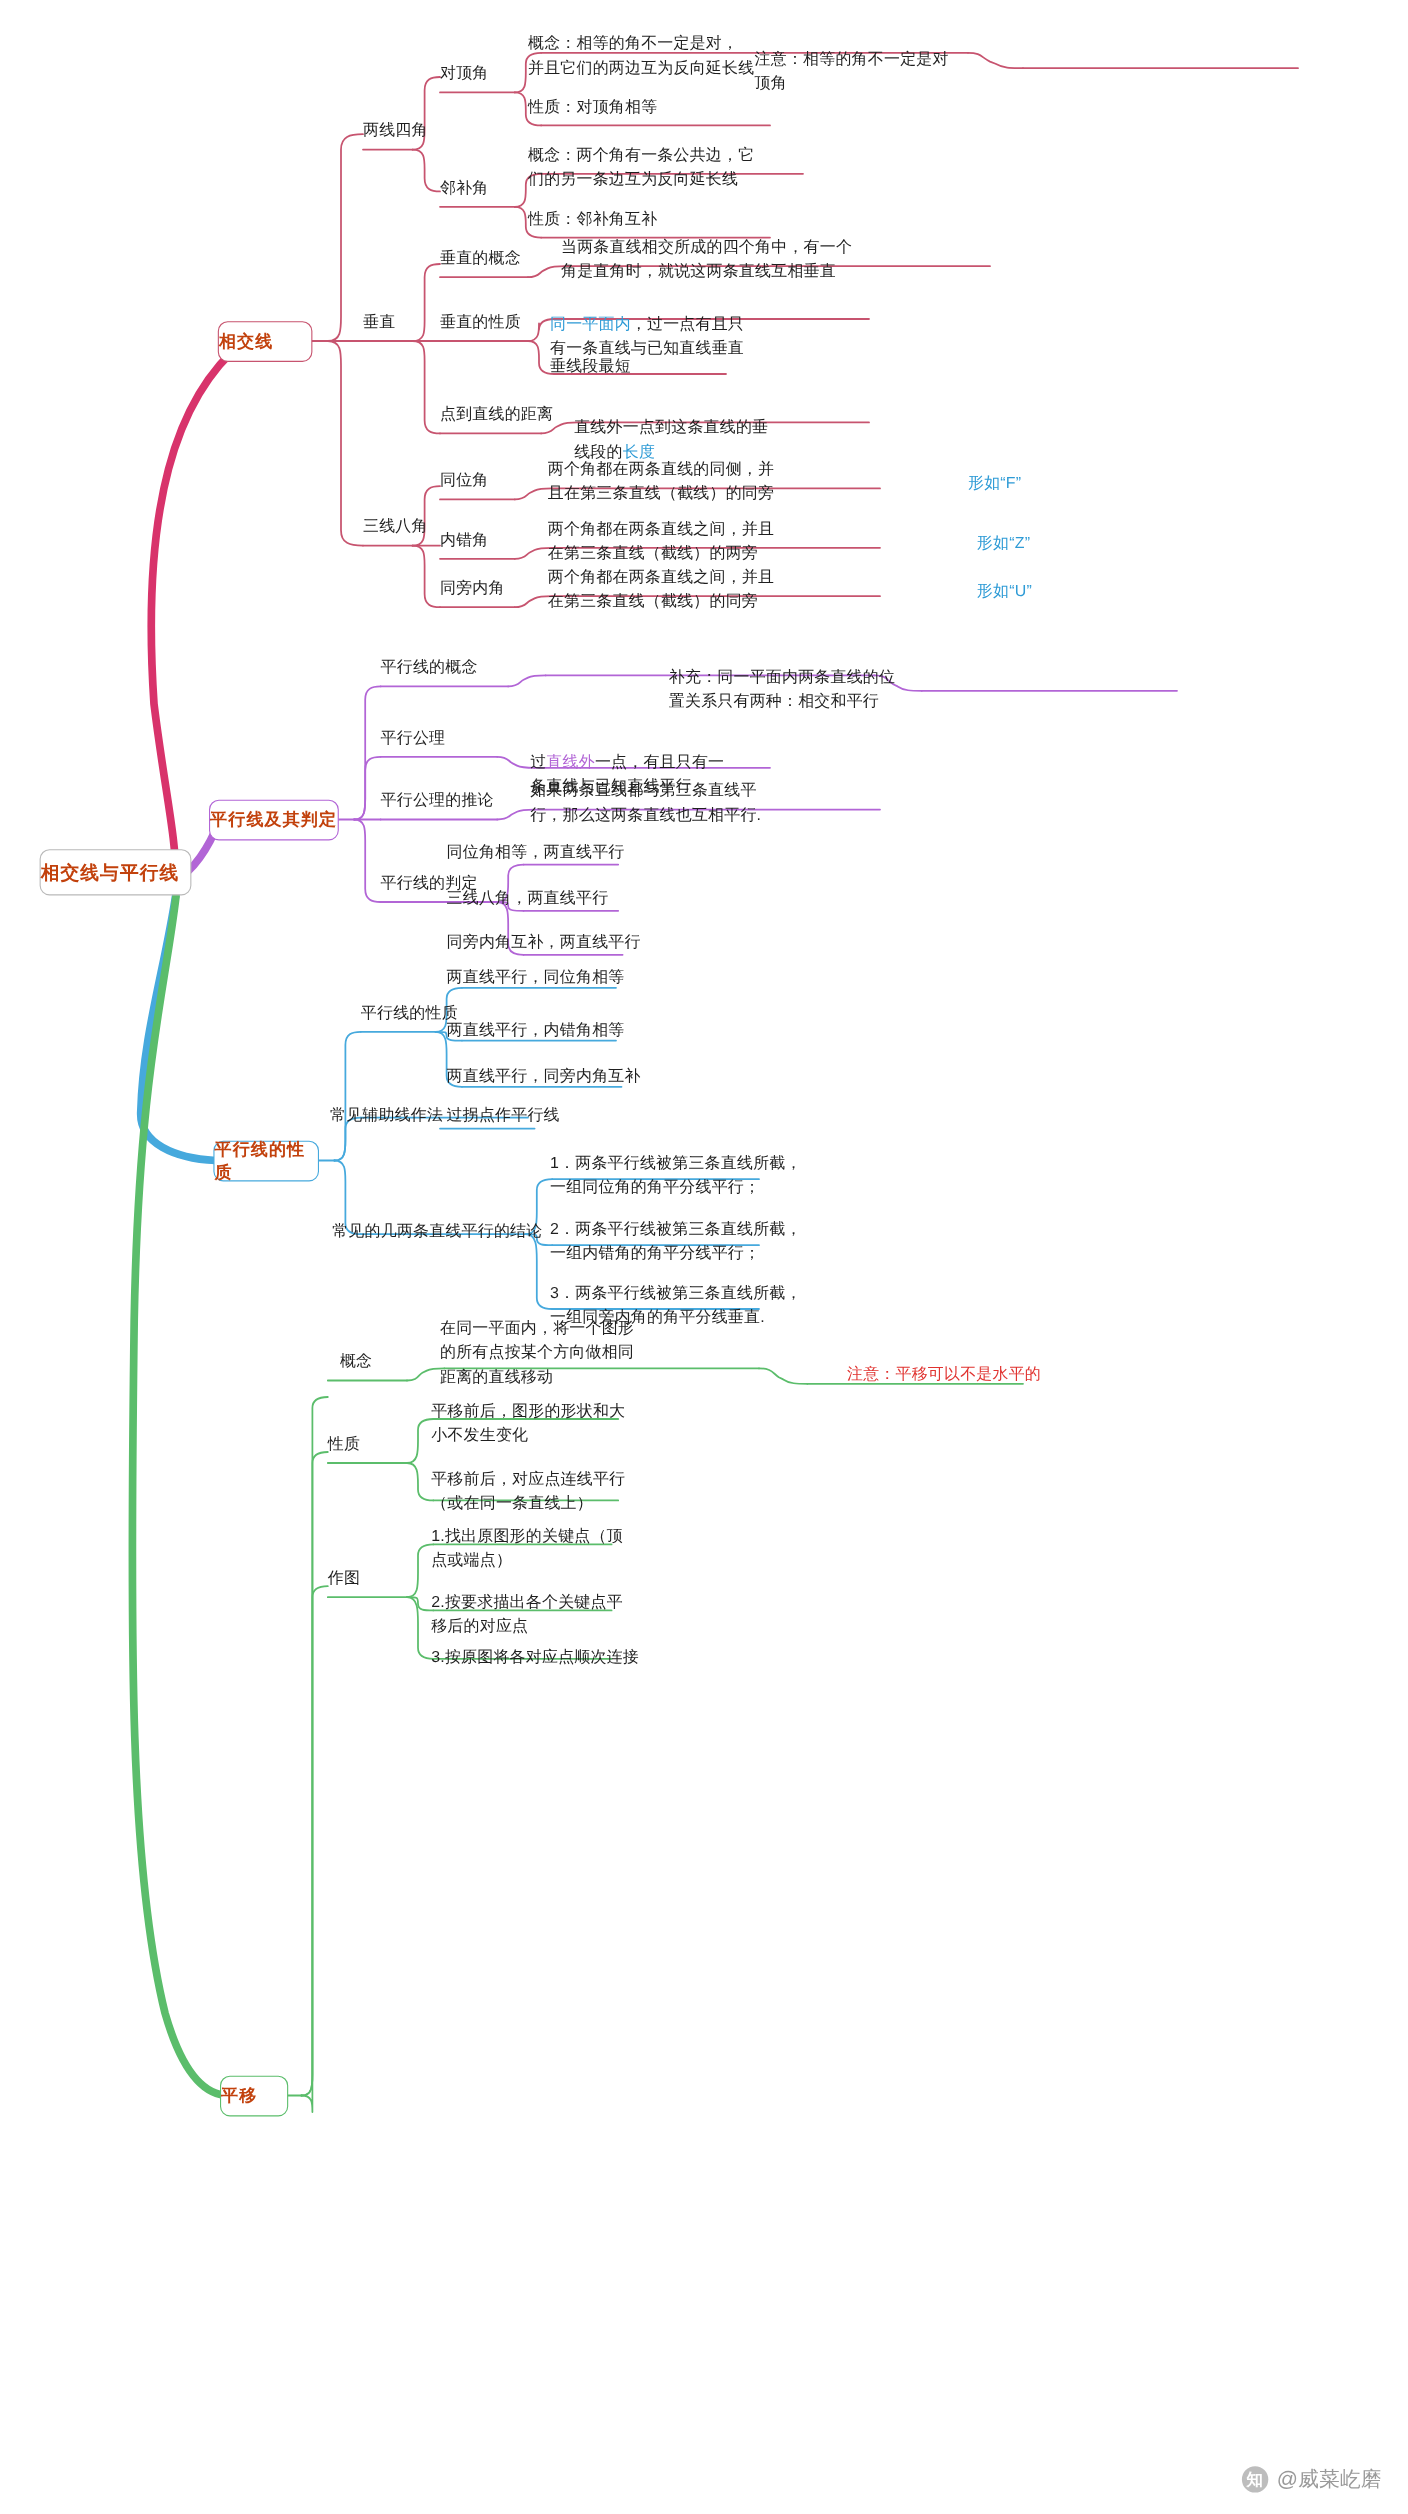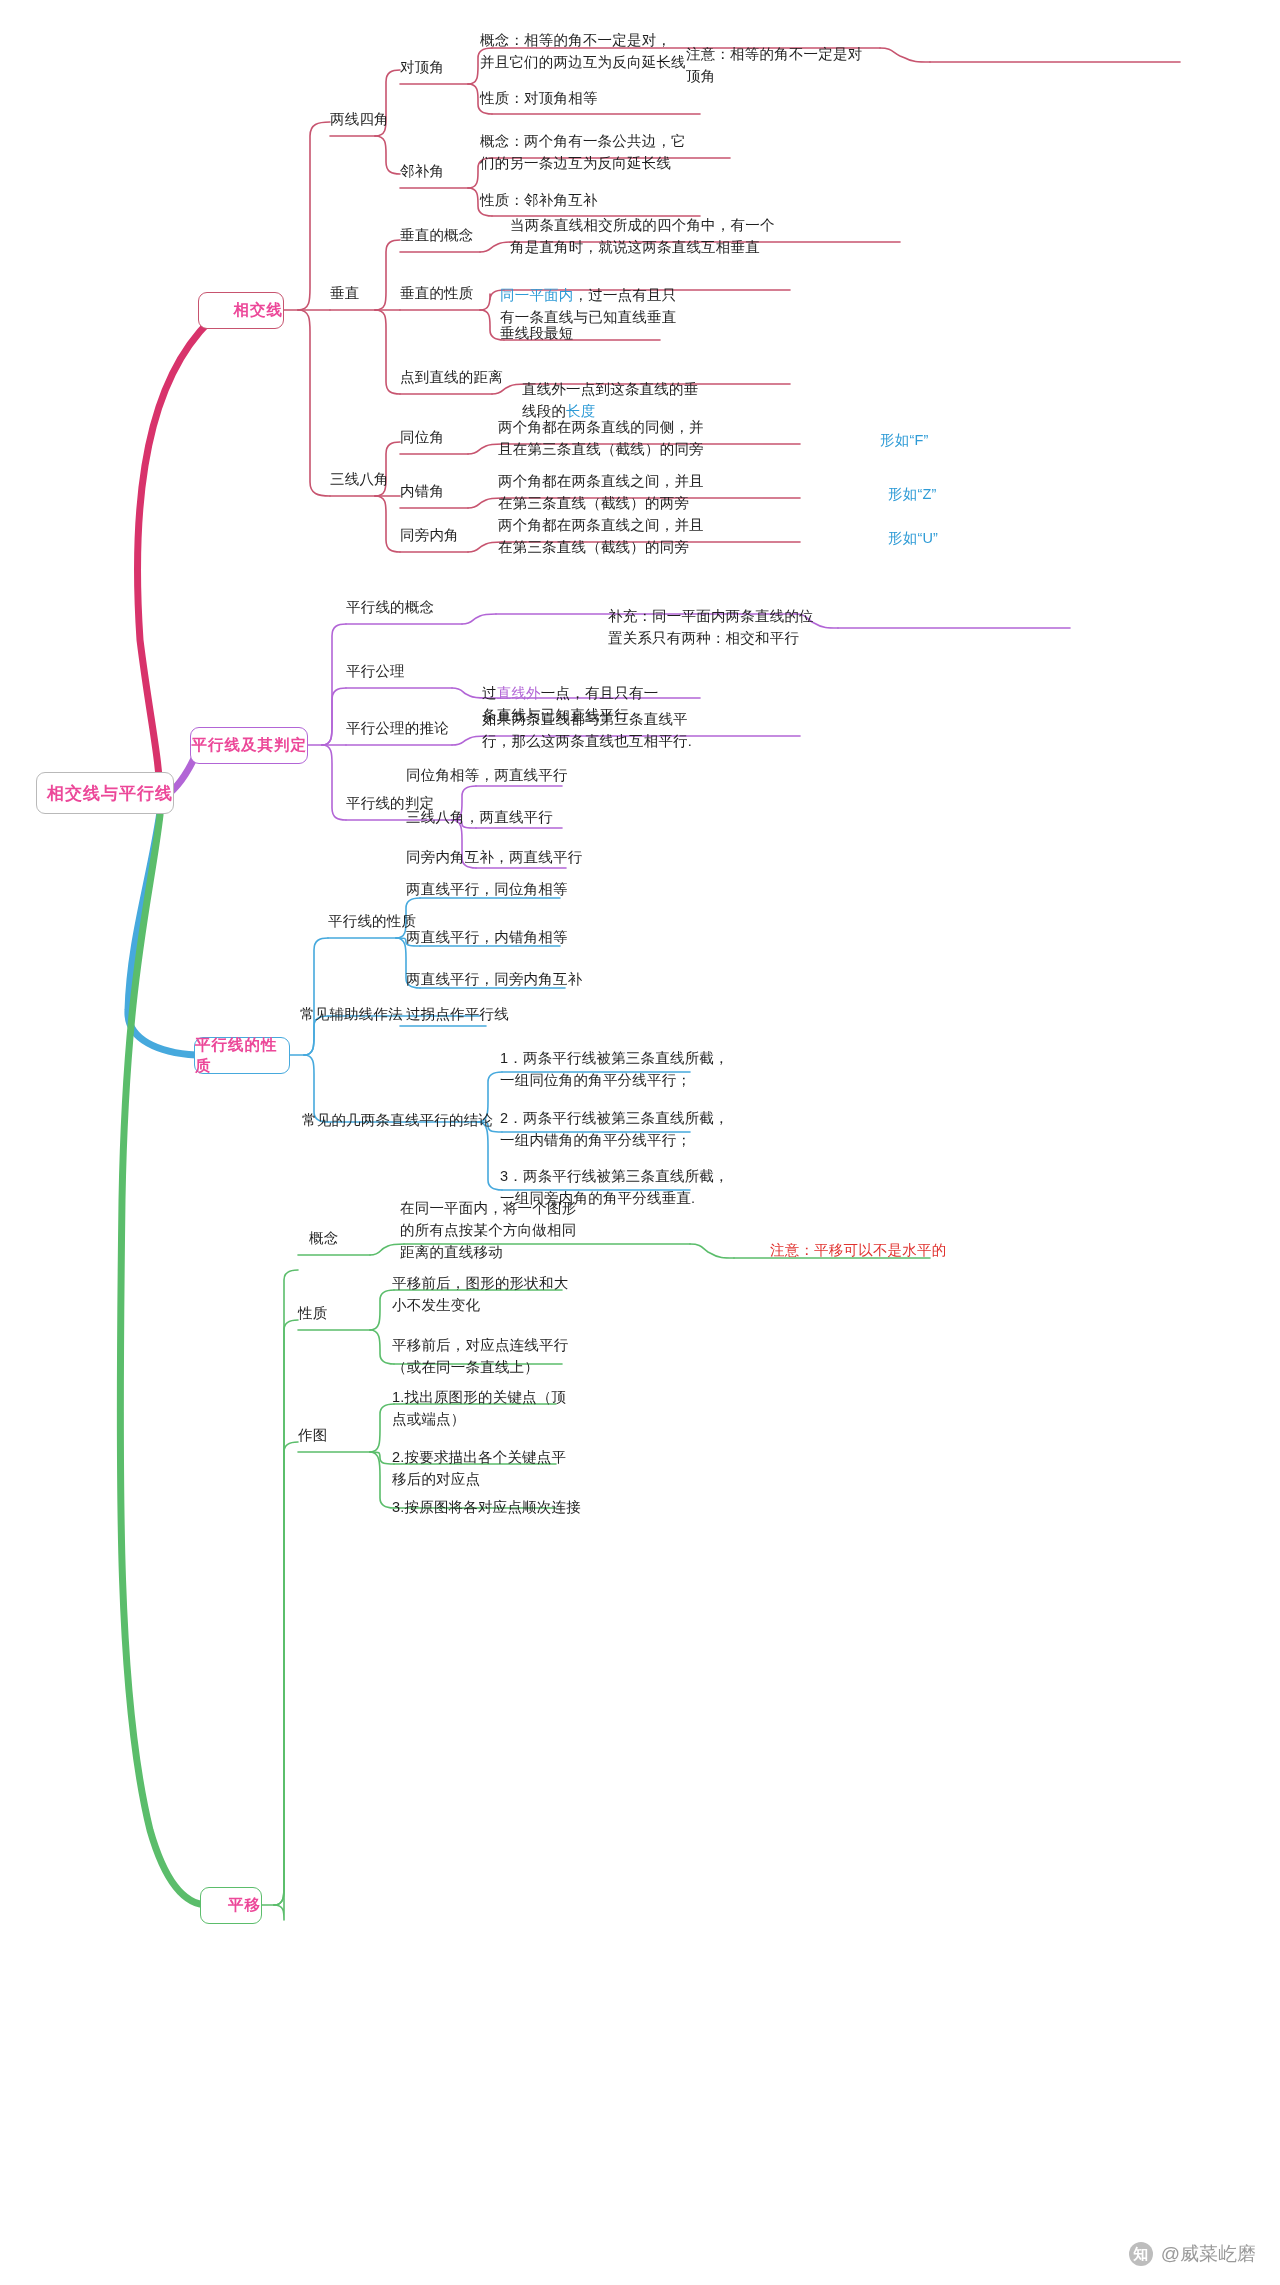--- a/index.html
+++ b/index.html
@@ -30,24 +30,24 @@
   .node.leaf{font-size:14.5px;}
 
   
   .pill{
     position:absolute;
     border:1.6px solid #b9b9b9;
     border-radius:9px;
     background:#fff;
     display:flex;
     align-items:center;
-    justify-content:flex-end;
+    justify-content:flex-start;
     font-weight:bold;
     letter-spacing:1px;
-    color:#ec4899;
+    color:#c2410c;
   }
   .pill.root{font-size:17px;}
   .pill.br{font-size:15.5px;font-weight:bold;}
   .pill.pink{border-color:#c7546f;}
   .pill.purple{border-color:#b265d6;}
   .pill.blue{border-color:#46a9dd;}
   .pill.green{border-color:#5bbd6b;}
 
   .hl-blue{color:#2e9bd6;}
   .hl-purple{color:#b265d6;}

